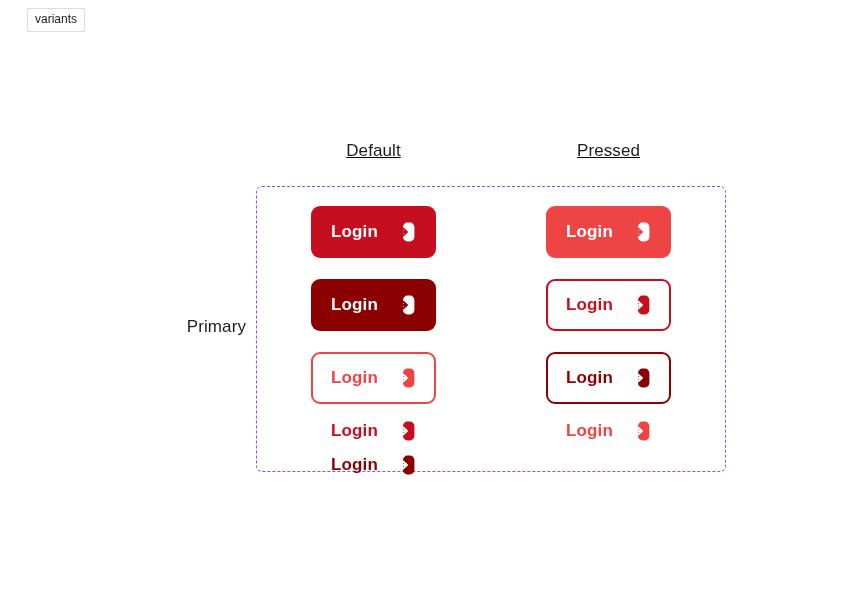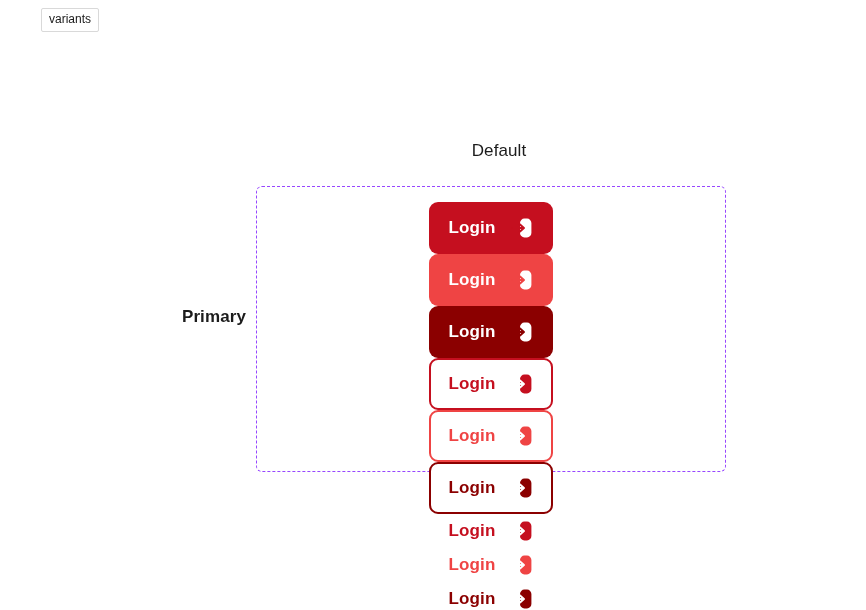--- a/index.html
+++ b/index.html
@@ -12,59 +12,59 @@
     height: 610px;
     position: relative;
     overflow: hidden;
     font-family: "Liberation Sans", sans-serif;
     -webkit-font-smoothing: antialiased;
   }
 
   
   .frame-chip {
     position: absolute;
-    left: 41px;
+    left: 27px;
     top: 8px;
     padding: 3px 7px 4px 7px;
     background: #ffffff;
     border: 1px solid #d9d9d9;
     border-radius: 2px;
     font-size: 12px;
     line-height: 15px;
     color: #1a1a1a;
     white-space: nowrap;
   }
 
   
   .col-headers {
     position: absolute;
-    left: 264px;
+    left: 256px;
     top: 140px;
     width: 470px;
     display: flex;
+    text-decoration: underline;
   }
   .col-header {
     flex: 1 1 0;
     text-align: center;
     font-size: 17px;
     line-height: 22px;
     color: #1c1c1c;
     letter-spacing: 0.1px;
   }
 
   
   .row-labels {
     position: absolute;
     left: 120px;
-    top: 174px;
+    top: 184px;
     width: 130px;
     height: 286px;
     display: flex;
     flex-direction: row;
-    font-weight: bold;
   }
   .row-label {
     flex: 1 1 0;
     display: flex;
     align-items: center;
     justify-content: flex-end;
     padding-right: 4px;
     font-size: 17px;
     line-height: 22px;
     color: #1c1c1c;
@@ -79,25 +79,25 @@
     width: 470px;
     height: 286px;
     box-sizing: border-box;
     border: 1.6px dashed #9747ff;
     border-radius: 6px;
     background: transparent;
   }
   .grid {
     position: absolute;
     left: 256px;
-    top: 202px;
+    top: 196px;
     width: 470px;
     height: 286px;
     display: grid;
-    grid-template-columns: repeat(1, 1fr);
+    grid-template-columns: repeat(2, 1fr);
     grid-template-rows: repeat(3, 1fr);
   }
   .cell {
     display: flex;
     align-items: center;
     justify-content: center;
   }
 
   
   .btn {
@@ -146,20 +146,21 @@
     display: block;
   }
 </style>
 </head>
 <body>
 
 <div class="frame-chip">variants</div>
 
 <div class="col-headers">
   <div class="col-header">Default</div>
+  <div class="col-header">Pressed</div>
 </div>
 
 <div class="row-labels">
   <div class="row-label">Primary</div>
 </div>
 
 <div class="variants-frame"></div>
 
 <div class="grid">
 

